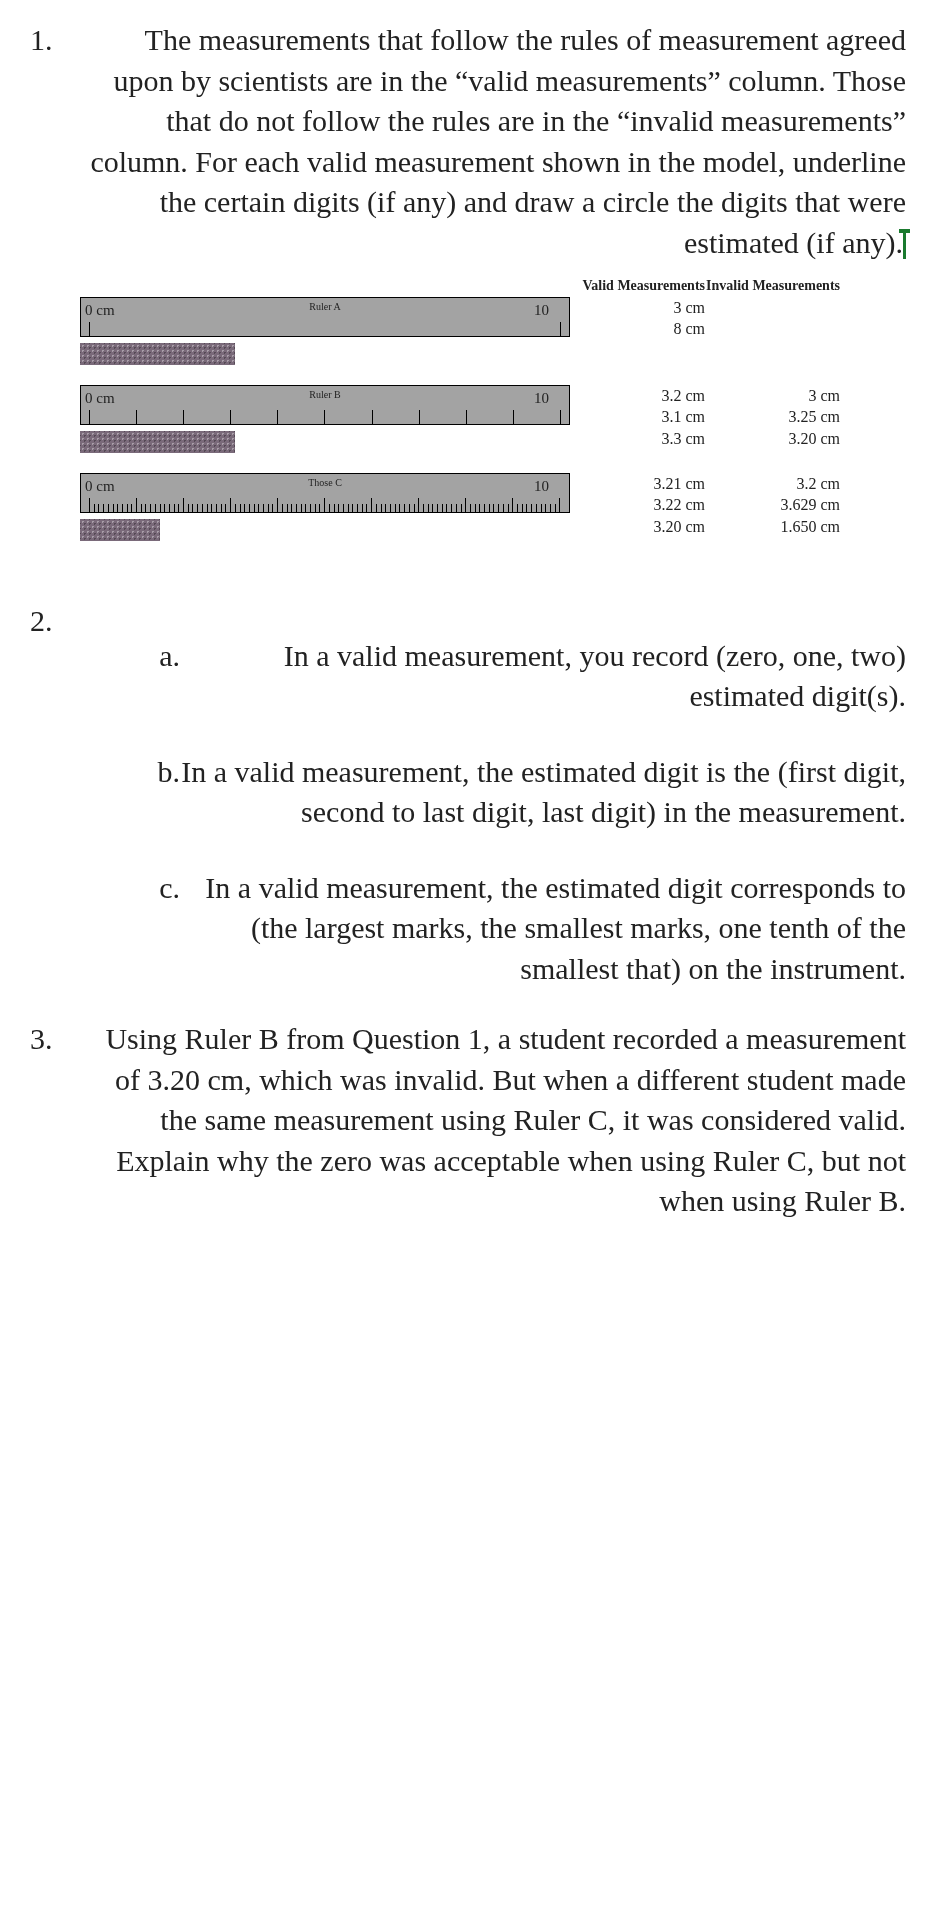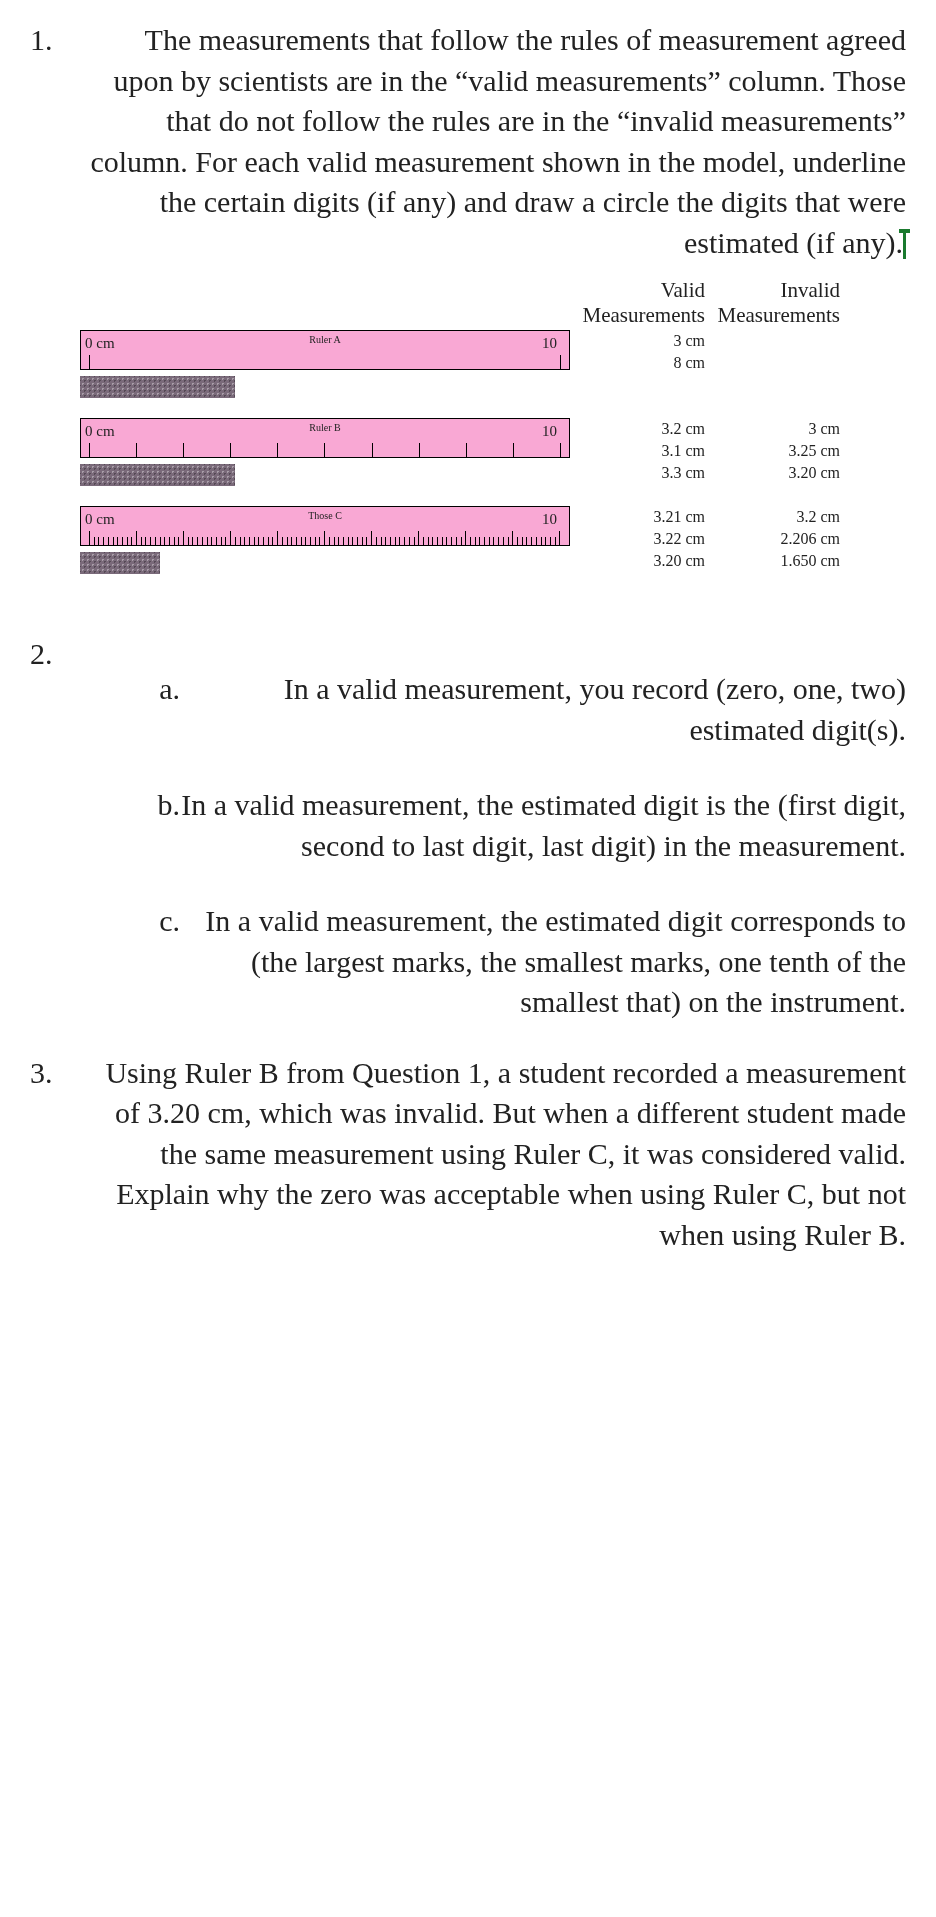--- a/index.html
+++ b/index.html
@@ -53,32 +53,32 @@
     margin-bottom: 20px;
   }
   .ruler-group {
     width: 490px;
     flex-shrink: 0;
   }
   .ruler-box {
     border: 1px solid #000;
     height: 38px;
     position: relative;
-    background: #f9a8d4;
+    background: #a3a3a3;
     margin-bottom: 6px;
   }
   .ruler-label-zero {
     position: absolute;
     left: 4px;
     top: 2px;
     font-size: 15px;
   }
   .ruler-label-ten {
     position: absolute;
-    right: 12px;
+    right: 20px;
     top: 2px;
     font-size: 15px;
   }
   .ruler-name {
     position: absolute;
     left: 50%;
     transform: translateX(-50%);
     top: 2px;
     font-size: 10px;
   }
@@ -107,22 +107,22 @@
       radial-gradient(circle, rgba(0,0,0,0.3) 1px, transparent 1px);
     background-size: 5px 5px, 5px 5px;
     background-position: 0 0, 2px 2px;
   }
   .grey-bar.bar-c { width: 80px; }
   .meas-col {
     width: 135px;
     font-size: 16px;
   }
   .meas-col .hdr {
-    font-weight: normal;
-    font-size: 21px;
+    font-weight: bold;
+    font-size: 14px;
     line-height: 1.2;
   }
   .meas-col div { line-height: 1.35; }
   .header-row {
     display: flex;
     margin-bottom: 2px;
   }
   .header-row .ruler-group {
     width: 490px;
   }
@@ -323,21 +323,21 @@
           </div>
           <div class="grey-bar bar-c"></div>
         </div>
         <div class="meas-col">
           <div>3.21 cm</div>
           <div>3.22 cm</div>
           <div>3.20 cm</div>
         </div>
         <div class="meas-col">
           <div>3.2 cm</div>
-          <div>2.206 cm</div>
+          <div>3.629 cm</div>
           <div>1.650 cm</div>
         </div>
       </div>
 
     </div>
   </div>
 </div>
 
 <div class="question">
   <div class="q-num">2.</div>

